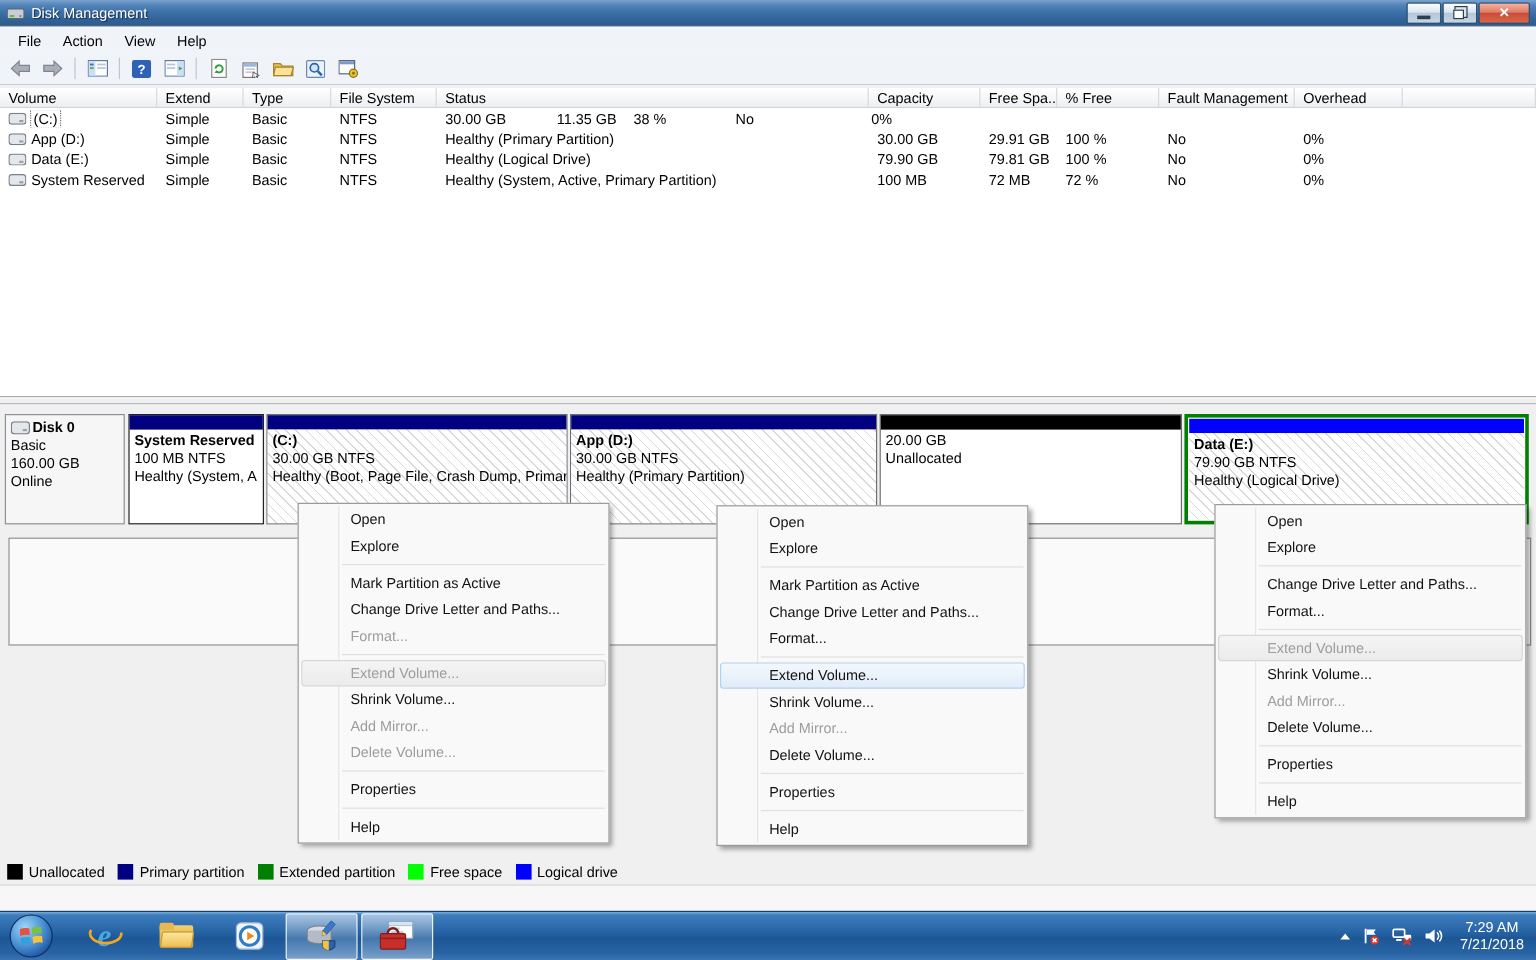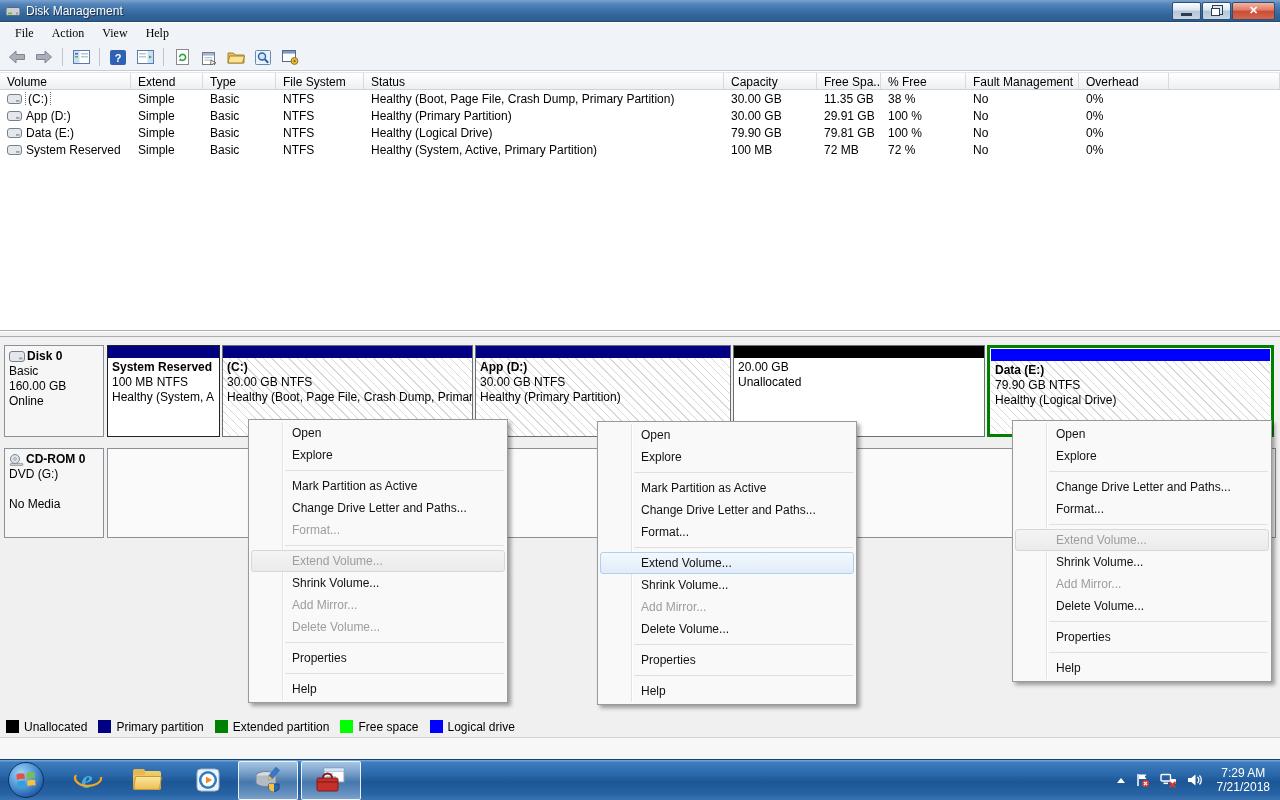--- a/index.html
+++ b/index.html
@@ -17,21 +17,21 @@
     background:linear-gradient(180deg,#fdfeff 0%,#d9e4ef 45%,#b4c6d9 50%,#c8d6e5 100%);
     display:flex; align-items:center; justify-content:center; color:#2c3e50; font-size:11px; font-weight:bold; }
   .wbtn.close { width:43px; background:linear-gradient(180deg,#f6b3a2 0%,#e07a62 45%,#c8co 50%,#cf5741 100%);
     background:linear-gradient(180deg,#f6b3a2 0%,#e07a62 45%,#c94d36 50%,#d8654c 100%); color:#fff; }
   .glyph-min { width:11px; height:3px; background:#2c3e50; margin-top:8px; }
   .glyph-restore { width:9px; height:8px; border:1px solid #2c3e50; background:#fff; box-shadow:2px -2px 0 -0px #dce6f0, 2px -2px 0 1px #2c3e50; margin:2px 2px 0 0; }
 
   
   .menubar { position:absolute; left:0; top:23px; width:1280px; height:21px; background:#f0f3f8;
     display:flex; align-items:center; padding-left:6px; }
-  .menu-item { padding:2px 9px;font-family:Liberation Serif, serif; }
+  .menu-item { padding:2px 9px; }
 
   
   .toolbar { position:absolute; left:0; top:44px; width:1280px; height:27px; background:#f0f3f8;
     border-bottom:1px solid #c6cbd3; display:flex; align-items:center; padding:0 4px; gap:1px; }
   .tbtn { width:26px; height:23px; display:flex; align-items:center; justify-content:center; }
   .tsep { width:1px; height:18px; background:#c2c6cc; margin:0 4px; }
 
   
   .listpane { position:absolute; left:0; top:72px; width:1280px; height:258px; background:#fff; }
   .lhead { display:flex; height:18px; background:linear-gradient(180deg,#ffffff 0%,#f6f7f9 50%,#edeff2 100%);
@@ -234,21 +234,20 @@
     <div class="lc w0">
         <svg width="15" height="10">
           <rect x="0.5" y="0.5" width="14" height="9" rx="2.5" fill="#e4e7eb" stroke="#787f88"></rect>
           <rect x="9" y="6" width="3.5" height="1.8" fill="#9aa0a8"></rect>
         </svg>
         <span class="focusdot">(C:)</span>
       </div>
     <div class="lc w1">Simple</div>
     <div class="lc w2">Basic</div>
     <div class="lc w3">NTFS</div>
-    <div class="lc w4">Healthy (Boot, Page File, Crash Dump, Primary Partition)</div>
     <div class="lc w5">30.00 GB</div>
     <div class="lc w6">11.35 GB</div>
     <div class="lc w7">38 %</div>
     <div class="lc w8">No</div>
     <div class="lc w9">0%</div>
   </div>
   <div class="lrow">
     <div class="lc w0">
         <svg width="15" height="10">
           <rect x="0.5" y="0.5" width="14" height="9" rx="2.5" fill="#e4e7eb" stroke="#787f88"></rect>
@@ -358,33 +357,20 @@
         <div class="pbody hatch">
           <div class="pname">Data  (E:)</div>
           <div>79.90 GB NTFS</div>
           <div>Healthy (Logical Drive)</div>
         </div>
       </div>
     </div>
   </div>
 
   <div class="diskrow" style="top:111px; height:90px; width:1272px;">
-    <div class="diskhead">
-      <div class="dh1">
-          <svg width="15" height="12">
-            <circle cx="6" cy="5" r="4.5" fill="#dfe5ec" stroke="#788"></circle>
-            <circle cx="6" cy="5" r="1.3" fill="#fff" stroke="#99a"></circle>
-            <rect x="1" y="9.5" width="13" height="2" rx="1" fill="#c9ced6" stroke="#787f88" stroke-width="0.6"></rect>
-          </svg>
-          <span>CD-ROM 0</span>
-        </div>
-      <div>DVD (G:)</div>
-      <div style="height:15px"></div>
-      <div>No Media</div>
-    </div>
     <div class="graph" style="flex:1">
       <div class="emptybox"></div>
     </div>
   </div>
 </div>
 
 <div class="legendband">
   <div class="litem">
       <span class="sw sw0"></span>
       <span>Unallocated</span>

